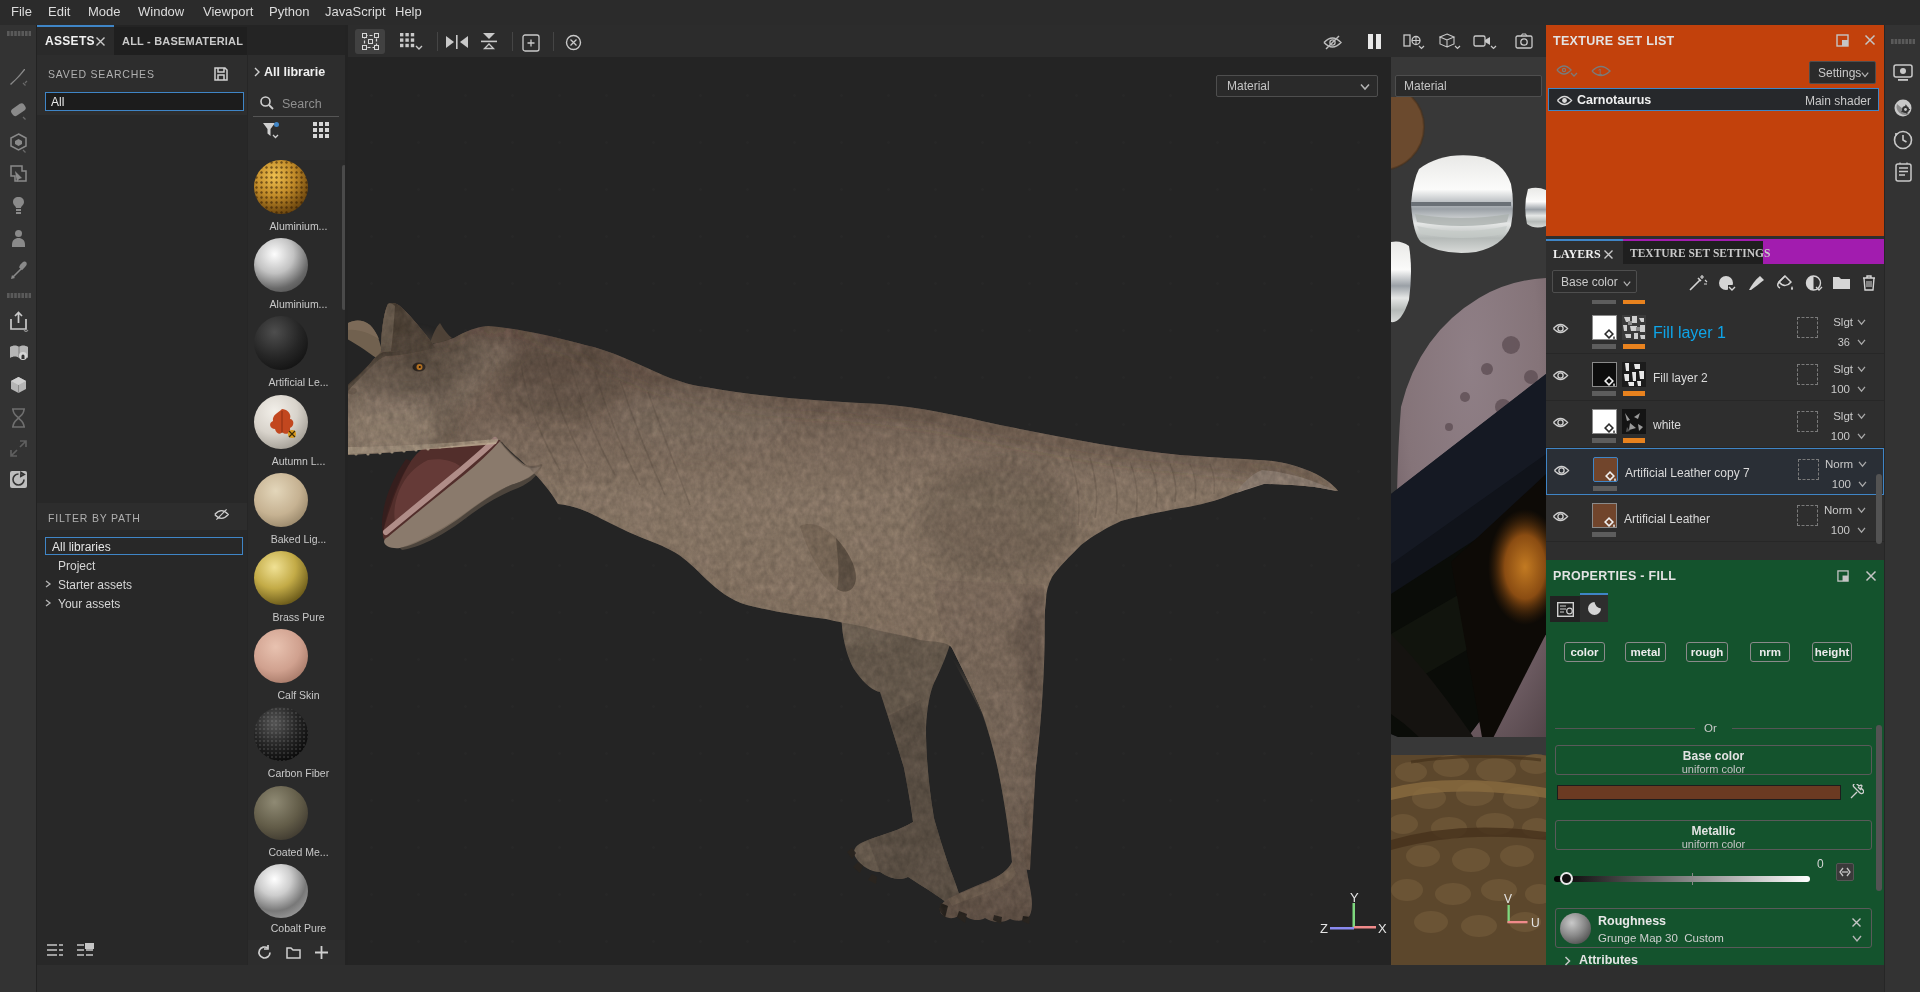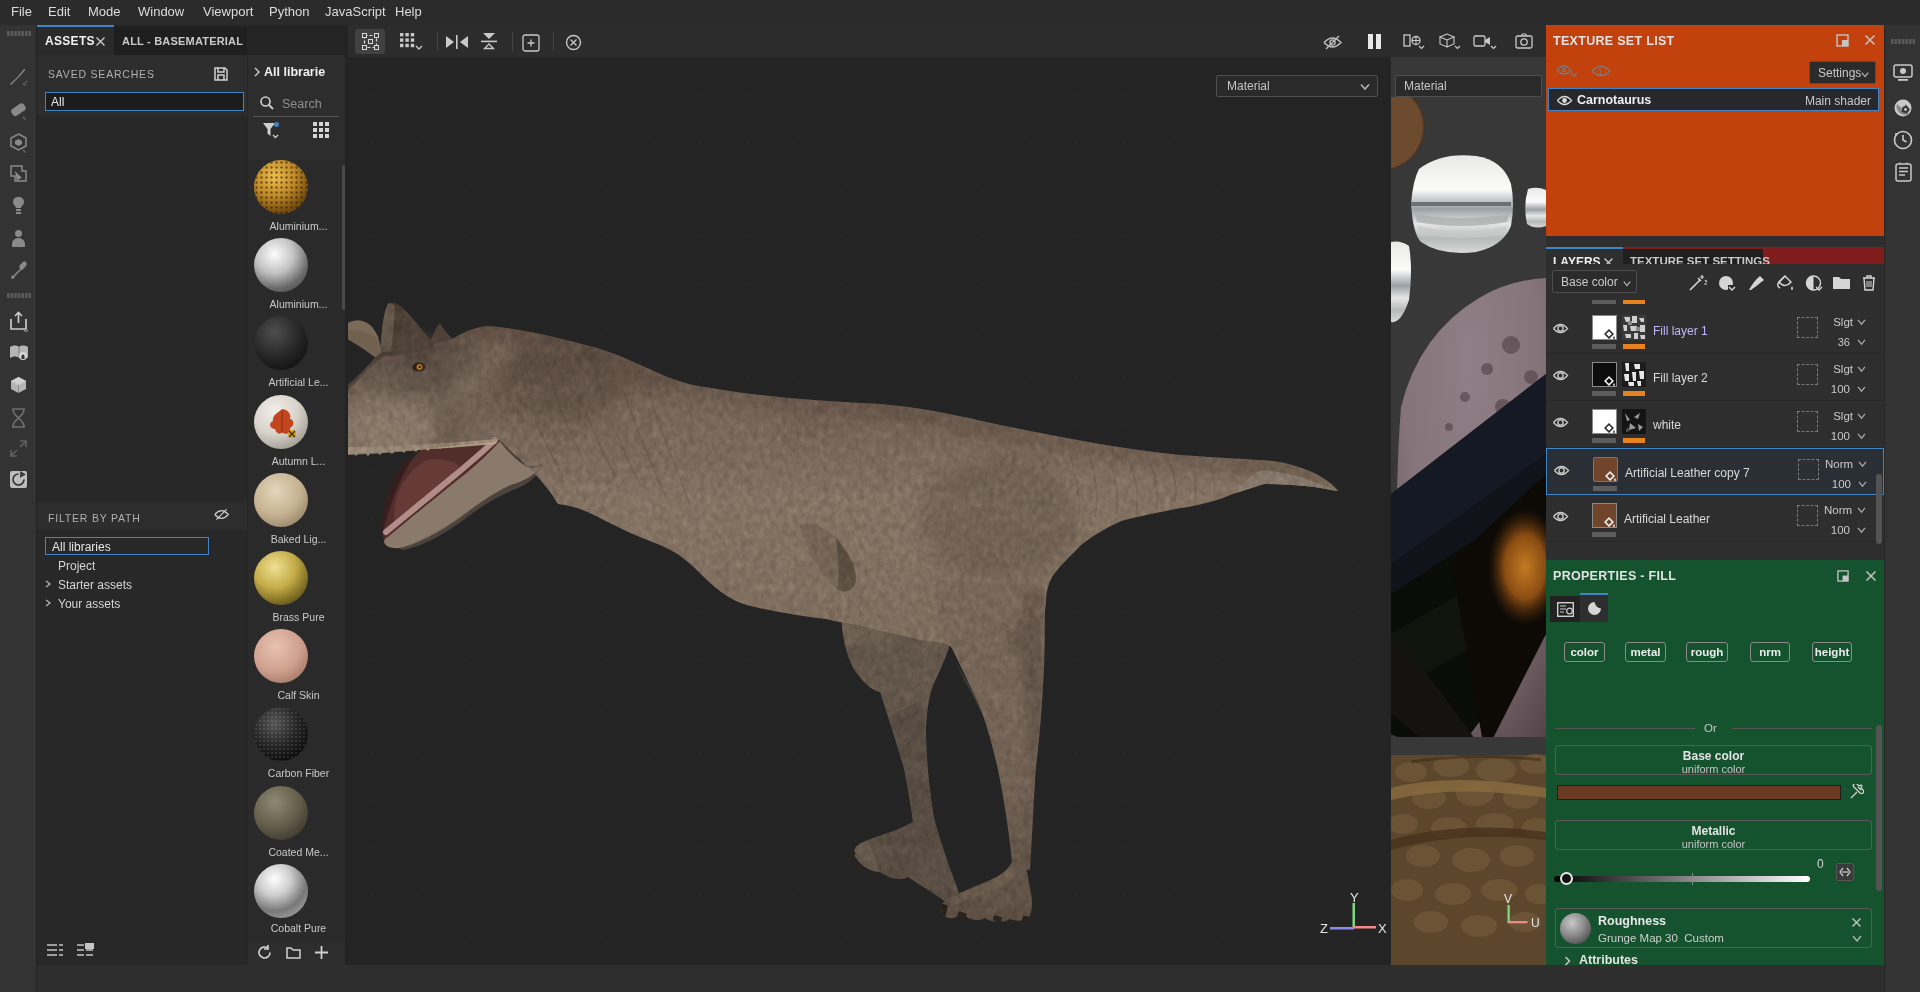--- a/index.html
+++ b/index.html
@@ -145,21 +145,21 @@
         </svg>
       <div style="position:absolute;left:8px;top:37px;width:199px;height:19px;background:#1c1c1c;border:1px solid #3f85c6;">
         <span style="position:absolute;left:5px;top:2px;font-size:12px;color:#e8e8e8">All</span>
       </div>
       <div style="position:absolute;left:0px;top:60px;width:210px;height:388px;background:#282828;"></div>
       <span class="dim" style="position:absolute;left:11px;top:457px;font-size:10.5px;letter-spacing:.8px;color:#b0b0b0">FILTER BY PATH</span>
       <svg style="position:absolute;left:176px;top:452px" width="17" height="15" viewBox="0 0 20 16">
           <path d="M2 8 q8 -9 16 0 q-8 9 -16 0 M4 14 L16 2" fill="none" stroke="#cccccc" stroke-width="1.4"></path>
         </svg>
       <div style="position:absolute;left:0px;top:475px;width:210px;height:435px;background:#282828;">
-        <div style="position:absolute;left:8px;top:7px;width:164px;height:18px;border:1px solid #3f85c6;">
+        <div style="position:absolute;left:8px;top:7px;width:198px;height:18px;border:1px solid #3f85c6;">
           <span style="position:absolute;left:6px;top:2px;font-size:12px;color:#e5e5e5">All libraries</span>
         </div>
         <span style="position:absolute;left:21px;top:29px;font-size:12px;color:#d5d5d5">Project</span>
         <svg style="position:absolute;left:7px;top:50px" width="8" height="8" viewBox="0 0 8 8">
             <path d="M2 1 L6 4 L2 7" fill="none" stroke="#b5b5b5" stroke-width="1.3"></path>
           </svg>
         <span style="position:absolute;left:21px;top:48px;font-size:12px;color:#d5d5d5">Starter assets</span>
         <svg style="position:absolute;left:7px;top:69px" width="8" height="8" viewBox="0 0 8 8">
             <path d="M2 1 L6 4 L2 7" fill="none" stroke="#b5b5b5" stroke-width="1.3"></path>
           </svg>
@@ -620,21 +620,21 @@
       <div style="position:absolute;left:2px;top:63px;width:331px;height:23px;background:#26282b;border:1px solid #3f85c6;">
         <svg style="position:absolute;left:7px;top:5px" width="17" height="13" viewBox="0 0 17 13">
             <path d="M1.5 6.5 q7 -8 14 0 q-7 8 -14 0" fill="none" stroke="#dadada" stroke-width="1.4"></path>
             <circle cx="8.5" cy="6.5" r="2.4" fill="#dadada"></circle>
           </svg>
         <span style="position:absolute;left:28px;top:4px;font-size:12.5px;font-weight:bold;color:#f0f0f0">Carnotaurus</span>
         <span style="position:absolute;right:7px;top:5px;font-size:12px;color:#c9c9c9">Main shader</span>
       </div>
     </div>
 
-    <div style="position:absolute;left:0;top:222px;width:338px;height:28px;background:#7f1d1d;">
+    <div style="position:absolute;left:0;top:214px;width:338px;height:28px;background:#a21caf;font-family:Liberation Serif, serif;">
       <div style="position:absolute;left:0;top:0;width:77px;height:28px;background:#2e2e2e;border-top:2px solid #3f85c6;"></div>
       <span style="position:absolute;left:7px;top:8px;font-size:12px;font-weight:bold;color:#f0f0f0">LAYERS</span>
       <svg style="position:absolute;left:57px;top:10px" width="11" height="11" viewBox="0 0 11 11">
           <path d="M1.5 1.5 L9.5 9.5 M9.5 1.5 L1.5 9.5" stroke="#c9c9c9" stroke-width="1.4"></path>
         </svg>
       <div style="position:absolute;left:77px;top:2px;width:140px;height:26px;background:#1f1f1f;"></div>
       <span style="position:absolute;left:84px;top:8px;font-size:11.5px;font-weight:bold;color:#c9c9c9">TEXTURE SET SETTINGS</span>
     </div>
 
     <div style="position:absolute;left:0;top:239px;width:338px;height:320px;background:#2e2e2e;">
@@ -688,21 +688,21 @@
                 <path d="M11 8 q1.6 2.4 0 3.2 q-1.6 -0.8 0 -3.2" fill="#2b2b2b"></path>
               </svg>
             </div>
             <div style="position:absolute;left:76px;top:8px;width:24px;height:25px;"><svg width="24" height="25" viewBox="0 0 24 25">
                 <rect width="24" height="25" fill="#3a3a3a"></rect>
                 <path d="M2 2 h6 v5 h-4 z M10 1 h5 v7 h-5 z M17 3 h5 v4 h-3 z M1 10 h4 v6 h-3 z M8 11 h7 v5 h-6 z M18 10 h5 v7 h-5 z M3 19 h6 v4 h-5 z M12 18 h4 v6 h-4 z M18 20 h5 v4 h-4 z" fill="#cfcfcf"></path>
                 <path d="M6 6 h4 v4 h-4 z M14 12 h4 v4 h-4z" fill="#8a8a8a"></path>
               </svg></div>
             <div style="position:absolute;left:77px;top:37px;width:22px;height:5px;background:#e8821e;"></div>
             <div style="position:absolute;left:46px;top:37px;width:24px;height:5px;background:#5d5d5d;"></div>
-            <span style="position:absolute;left:107px;top:17px;font-size:12px;color:#c4b5fd">Fill layer 1</span>
+            <span style="position:absolute;left:107px;top:17px;font-size:16px;color:#0ea5e9">Fill layer 1</span>
             <div style="position:absolute;left:251px;top:10px;width:21px;height:21px;border:1px dashed #7a7a7a;"></div>
             <span style="position:absolute;left:285px;top:9px;width:22px;text-align:right;font-size:11.5px;color:#c9c9c9">Slgt</span>
             <svg style="position:absolute;left:311px;top:12px" width="9" height="7" viewBox="0 0 10 8">
               <path d="M1 1 L5 6 L9 1" fill="none" stroke="#a9a9a9" stroke-width="1.4"></path>
             </svg>
             <span style="position:absolute;left:276px;top:29px;width:28px;text-align:right;font-size:11px;color:#c9c9c9">36</span>
             <svg style="position:absolute;left:311px;top:32px" width="9" height="7" viewBox="0 0 10 8">
               <path d="M1 1 L5 6 L9 1" fill="none" stroke="#a9a9a9" stroke-width="1.4"></path>
             </svg>
           </div>

